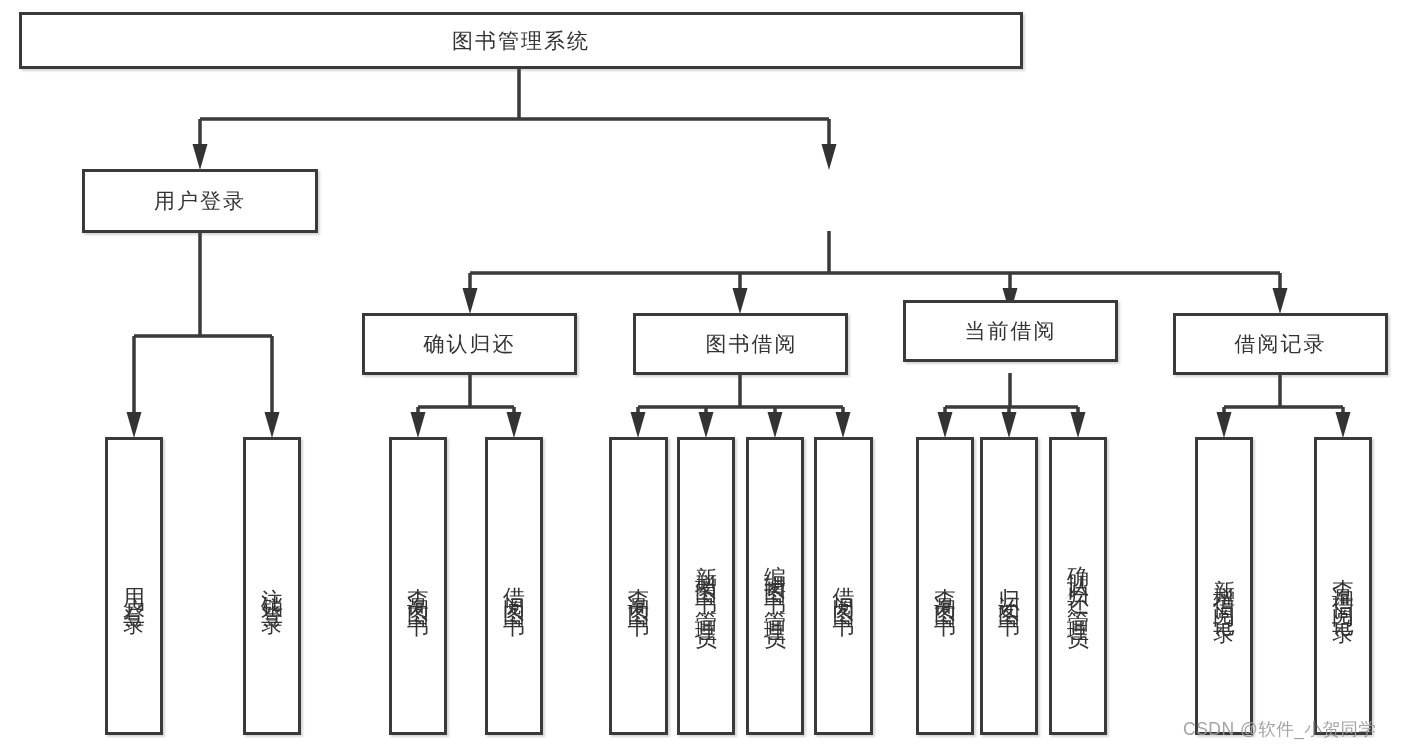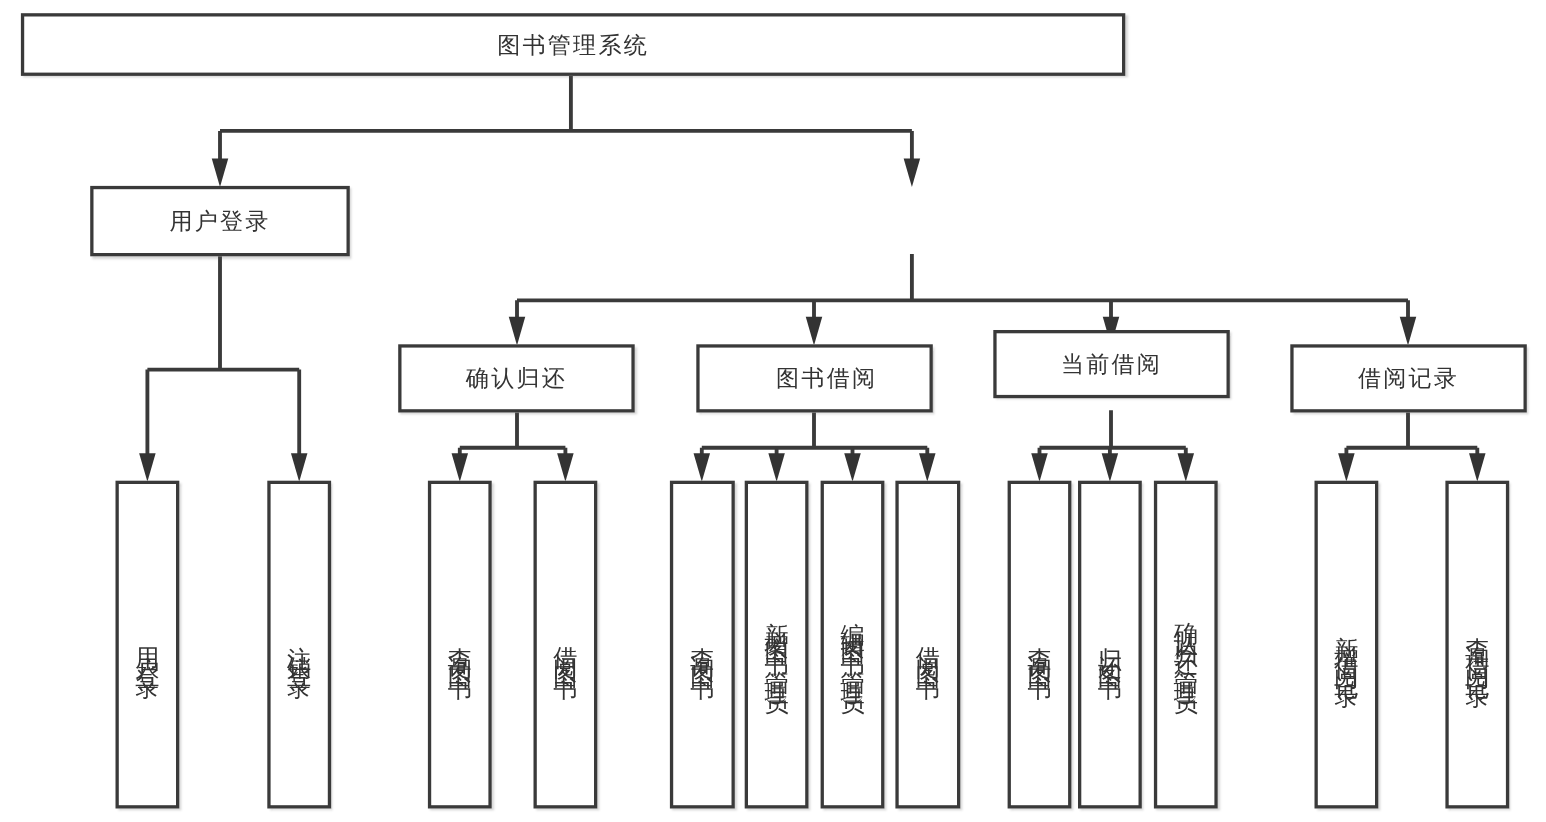--- a/index.html
+++ b/index.html
@@ -145,14 +145,15 @@
     <span>确认归还（管理员）</span>
   </div>
 
   <div class="box v" style="left:1195px;top:437px;width:58px;height:298px;">
     <span>新增借阅记录</span>
   </div>
   <div class="box v" style="left:1314px;top:437px;width:58px;height:298px;">
     <span>查询借阅记录</span>
   </div>
 
+  <div class="watermark">CSDN @软件_小贺同学</div>
 
 </div>
 
 </body></html>

